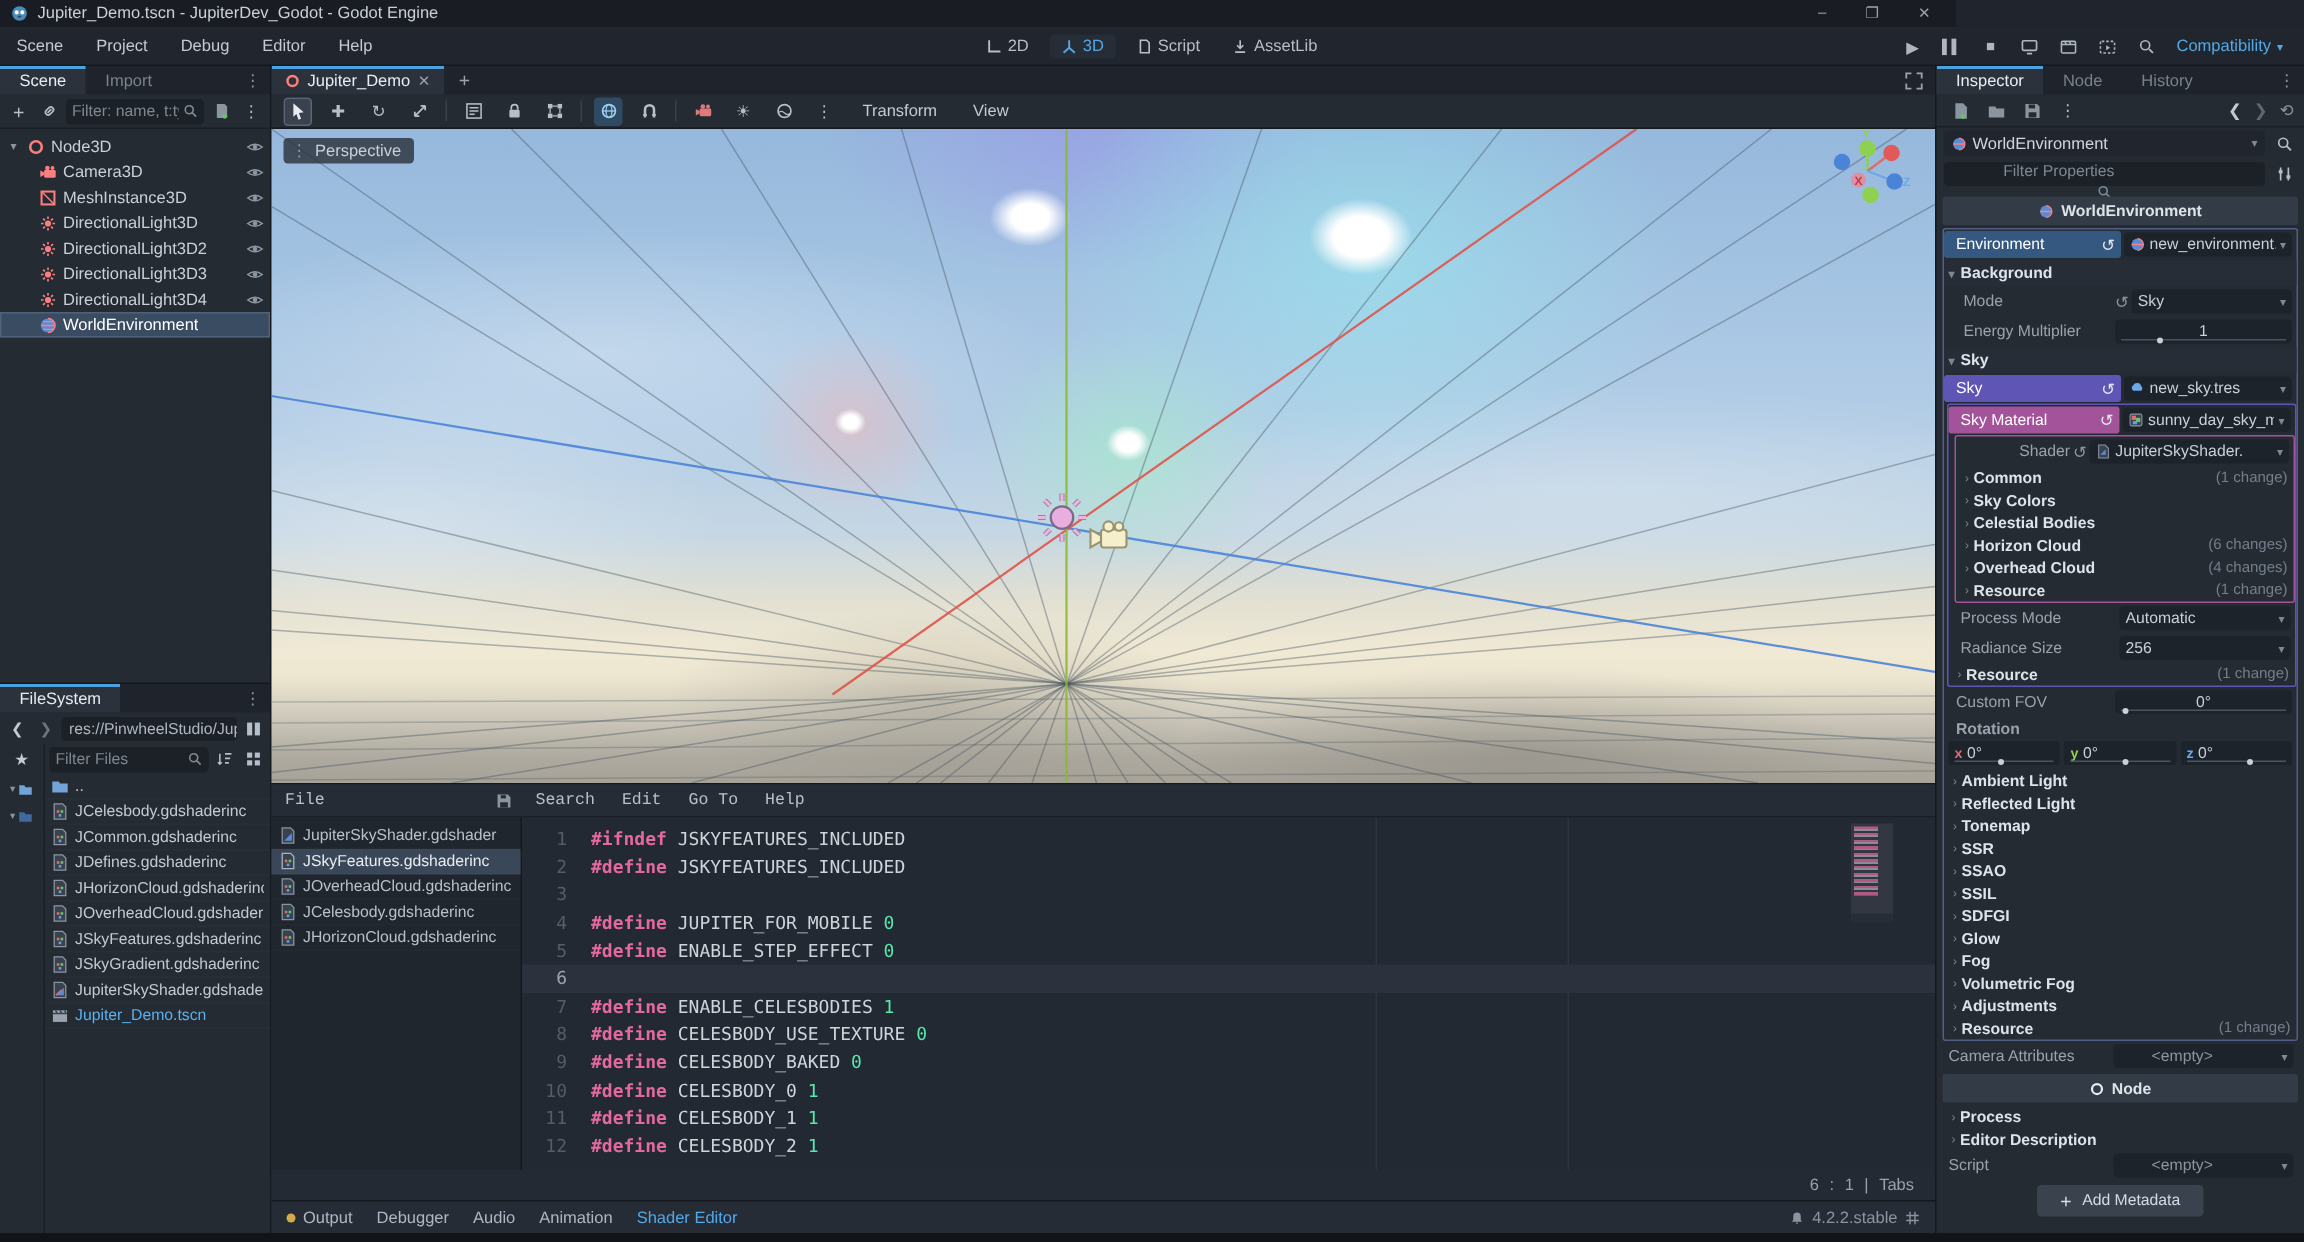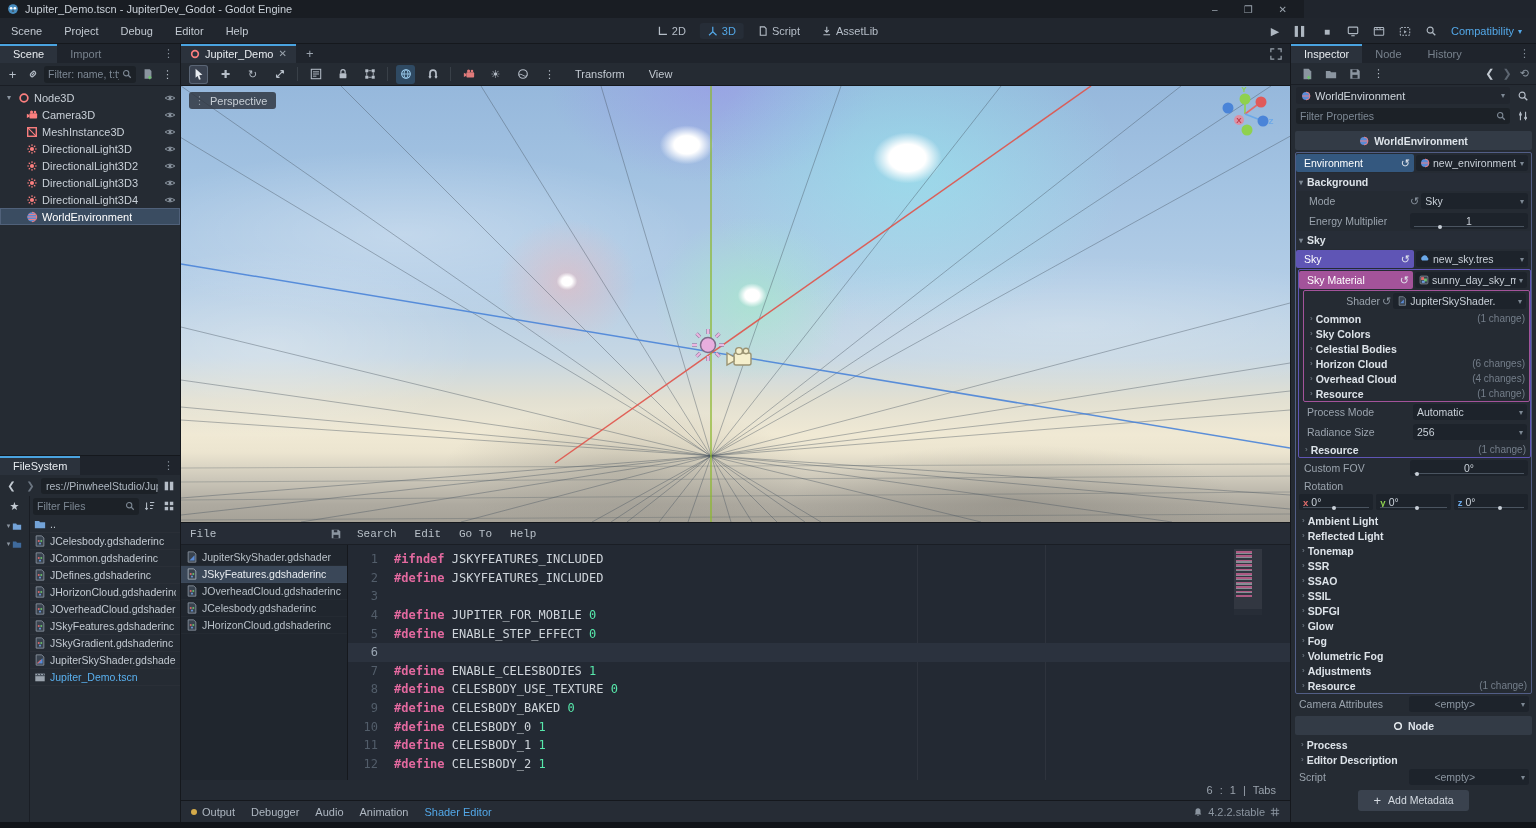--- a/index.html
+++ b/index.html
@@ -899,21 +899,21 @@
       <span style="margin-left:auto;font-size:8px;color:#7d8894;">▾</span>
     </span>
     <span class="tbtn">
         <svg class="i" viewBox="0 0 14 14">
           <circle cx="6" cy="6" r="3.5" stroke="currentColor" fill="none" stroke-width="1.3"></circle>
           <path d="M8.5 8.5 L12 12" stroke="currentColor" stroke-width="1.5"></path>
         </svg>
       </span>
   </div>
   <div class="node-row" style="height:20px;">
-    <span class="search-box" style="height:16px;">
+    <span class="search-box" style="height:16px;flex-direction:column;">
       <input placeholder="Filter Properties" style="">
       <svg class="i10" viewBox="0 0 12 12">
           <circle cx="5" cy="5" r="3.2" stroke="#7d8894" fill="none" stroke-width="1.3"></circle>
           <path d="M7.5 7.5 L10.5 10.5" stroke="#7d8894" stroke-width="1.4"></path>
         </svg>
     </span>
     <span class="tbtn">
         <svg class="i" viewBox="0 0 14 14">
           <path d="M4 2 v10 M10 2 v10" stroke="currentColor" stroke-width="1.3"></path>
           <rect x="2.5" y="4" width="3" height="2.5" fill="currentColor"></rect>
@@ -1063,21 +1063,21 @@
           </div>
       </div>
       <div class="prop-row">
         <span class="plabel" style="padding-left:8px;">Custom FOV</span>
         <span class="pval">
             <span class="txt" style="margin:0 auto;">0°</span>
             <span class="slider-track"></span>
             <span class="slider-dot" style="left:4%;"></span>
           </span>
       </div>
-      <div class="prop-row" style="height:16px;">
+      <div class="prop-row" style="height:16px;font-weight:bold;">
         <span class="plabel" style="padding-left:8px;">Rotation</span>
       </div>
       <div class="rot-row">
         <span class="rot-cell">
             <span class="ax x">x</span>
             <span>0°</span>
             <span class="slider-track"></span>
             <span class="slider-dot" style="left:44%;"></span>
           </span>
         <span class="rot-cell">

